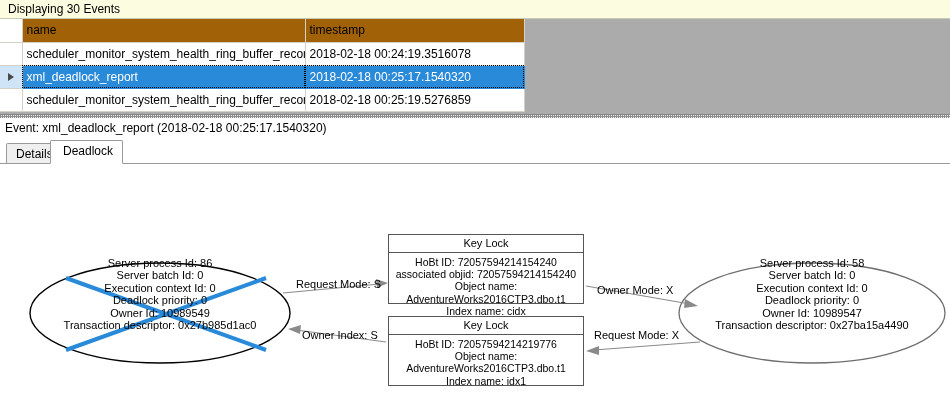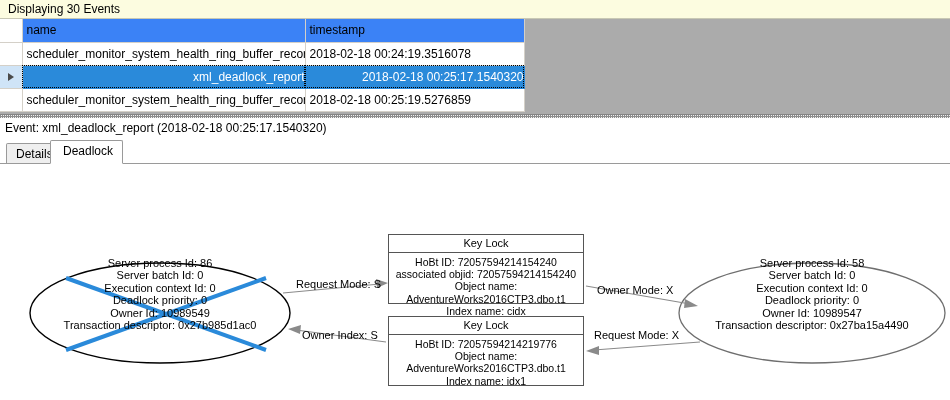--- a/index.html
+++ b/index.html
@@ -68,21 +68,21 @@
     font-size: 12px;
     font-weight: normal;
     text-align: left;
     vertical-align: middle;
     white-space: nowrap;
     overflow: hidden;
     background: #ffffff;
     box-sizing: border-box;
   }
   .grid thead th {
-    background: #3b82f6;
+    background: #a16207;
     border-bottom: 1px solid #d4d0c8;
     color: #000;
   }
   .grid th.sel-head, .grid td.sel-cell {
     padding: 0;
     text-align: center;
     background: #ffffff;
   }
   tr.selected td {
     background: #2a8ada;
@@ -92,21 +92,20 @@
   }
   tr.selected td.sel-cell {
     background: #cfe4f7;
     color: #000;
     border-right: 1px solid #d4d0c8;
     border-bottom: 1px solid #d4d0c8;
   }
   tr.selected td.focus-cell {
     outline: 1px dotted #000;
     outline-offset: -1px;
-    text-align: right;
   }
   .row-arrow {
     display: inline-block;
     width: 0; height: 0;
     border-left: 6px solid #4a4a4a;
     border-top: 4px solid transparent;
     border-bottom: 4px solid transparent;
     vertical-align: middle;
   }
 

